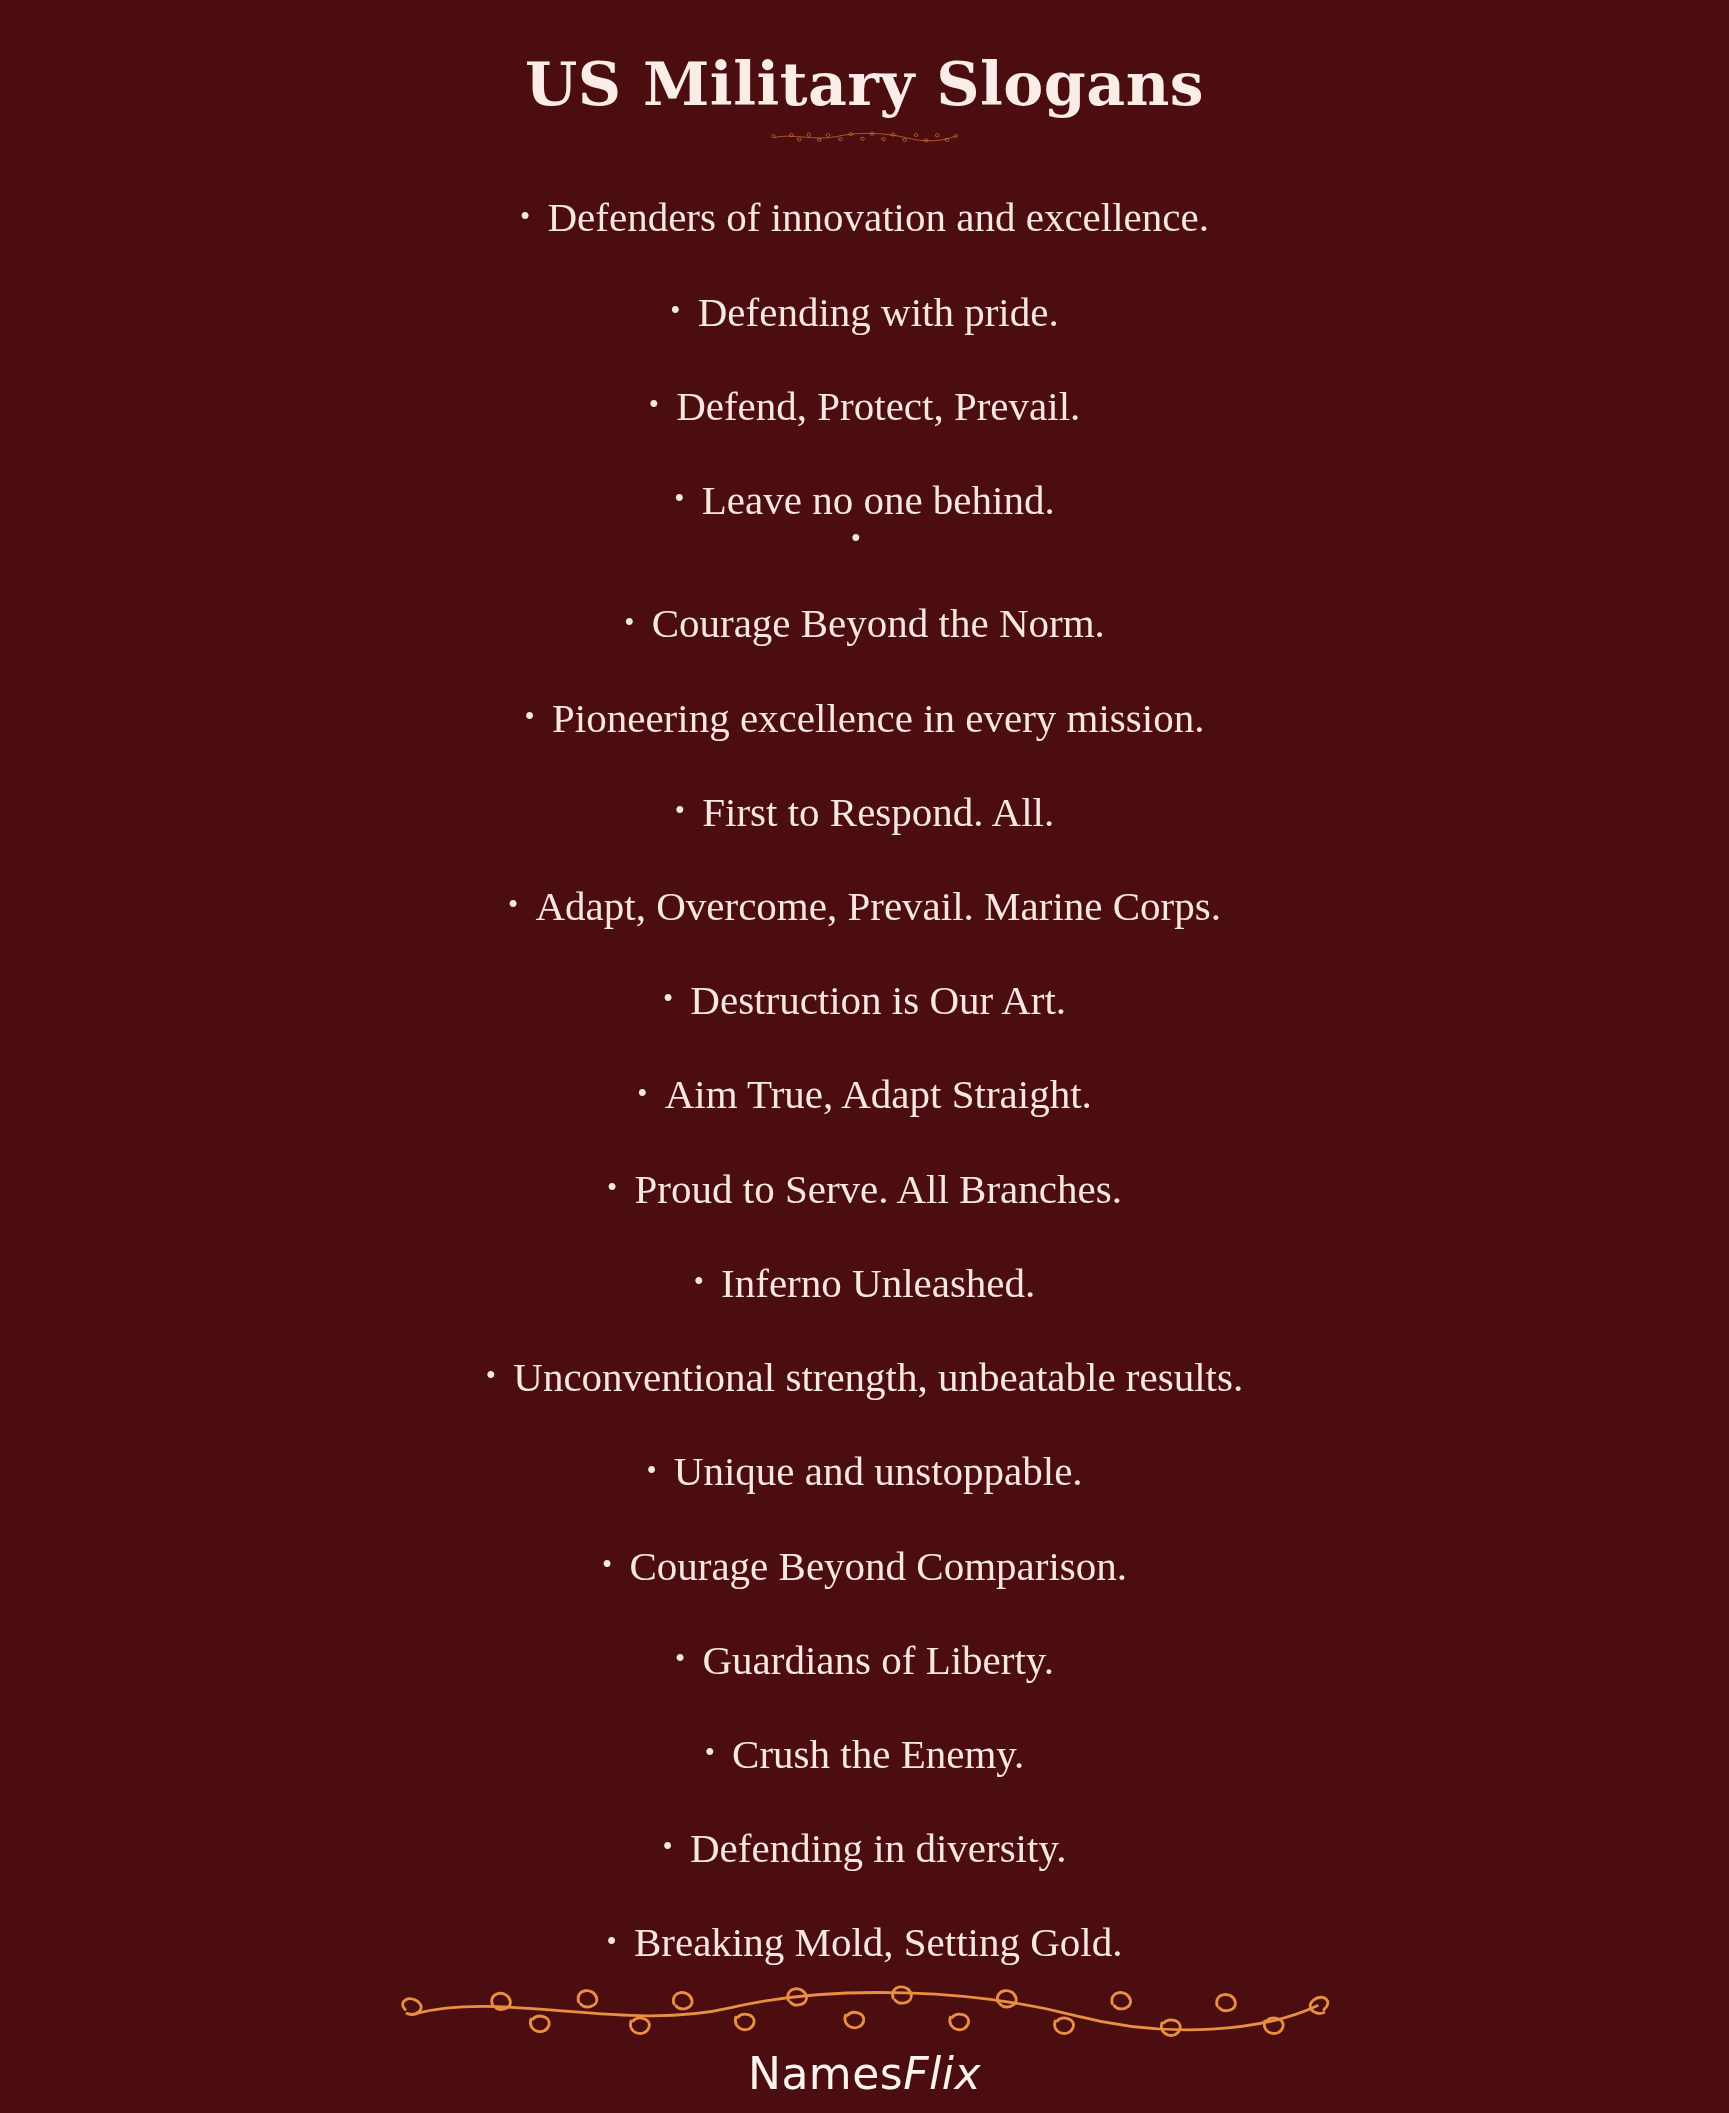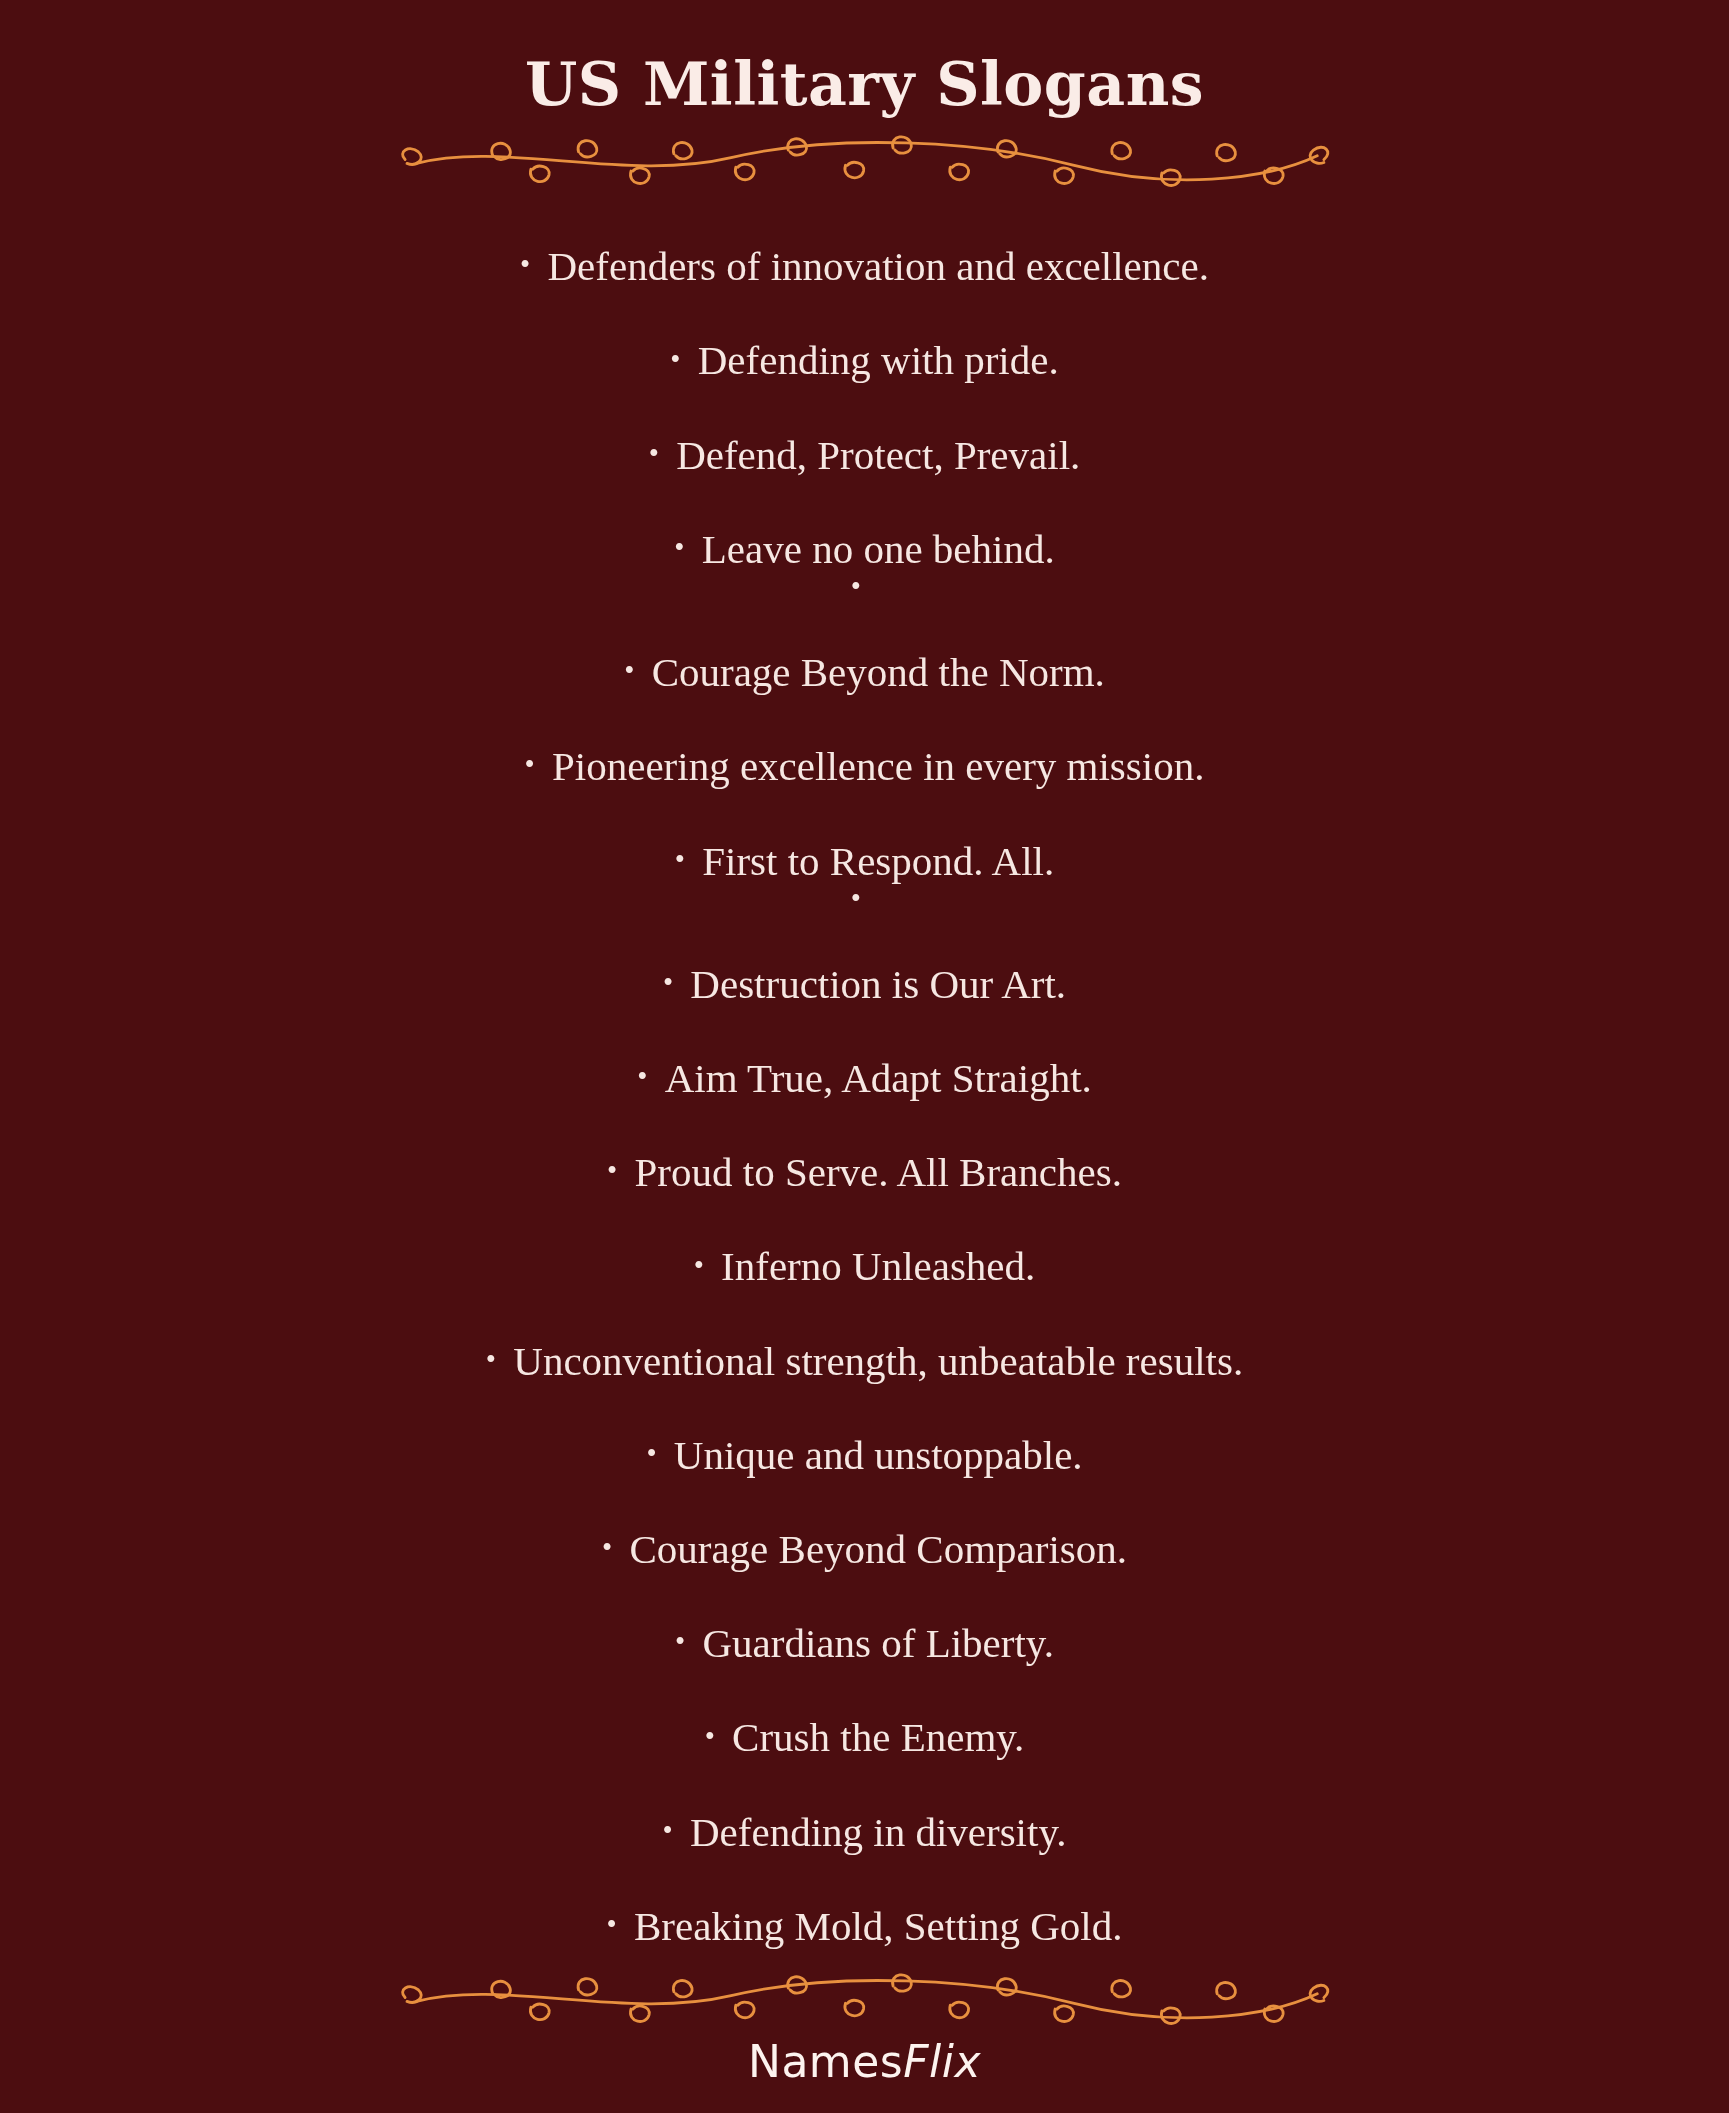--- a/index.html
+++ b/index.html
@@ -76,21 +76,21 @@
   }
   .spacer {
     flex: 1 1 auto;
     min-height: 9.6px;
   }
   .footer {
     width: 100%;
     display: flex;
     flex-direction: column;
     align-items: center;
-    padding-bottom: 27px;
+    padding-bottom: 15px;
   }
   .brand {
     font-family: "DejaVu Sans", sans-serif;
     font-size: 44px;
     letter-spacing: 0.5px;
     color: #fdf3ef;
     margin-top: 5.8px;
   }
   .brand .flix {
     font-style: italic;
@@ -154,20 +154,21 @@
     <li class="list-item">
         <span class="bullet">•</span>
         <span class="slogan">Pioneering excellence in every mission.</span>
       </li>
     <li class="list-item">
         <span class="bullet">•</span>
         <span class="slogan">First to Respond. All.</span>
       </li>
     <li class="list-item">
         <span class="bullet">•</span>
+        <span class="slogan">Adapt, Overcome, Prevail. Marine Corps.</span>
       </li>
     <li class="list-item">
         <span class="bullet">•</span>
         <span class="slogan">Destruction is Our Art.</span>
       </li>
     <li class="list-item">
         <span class="bullet">•</span>
         <span class="slogan">Aim True, Adapt Straight.</span>
       </li>
     <li class="list-item">

